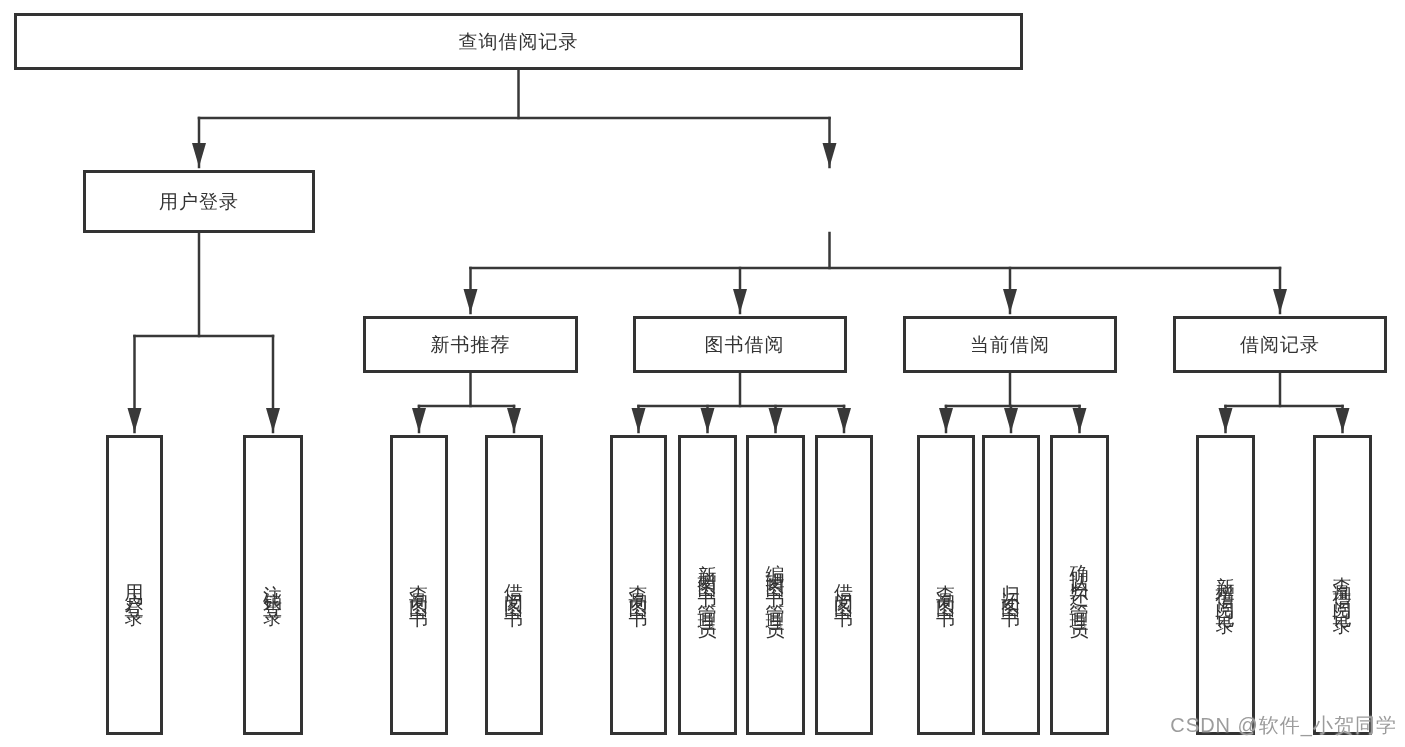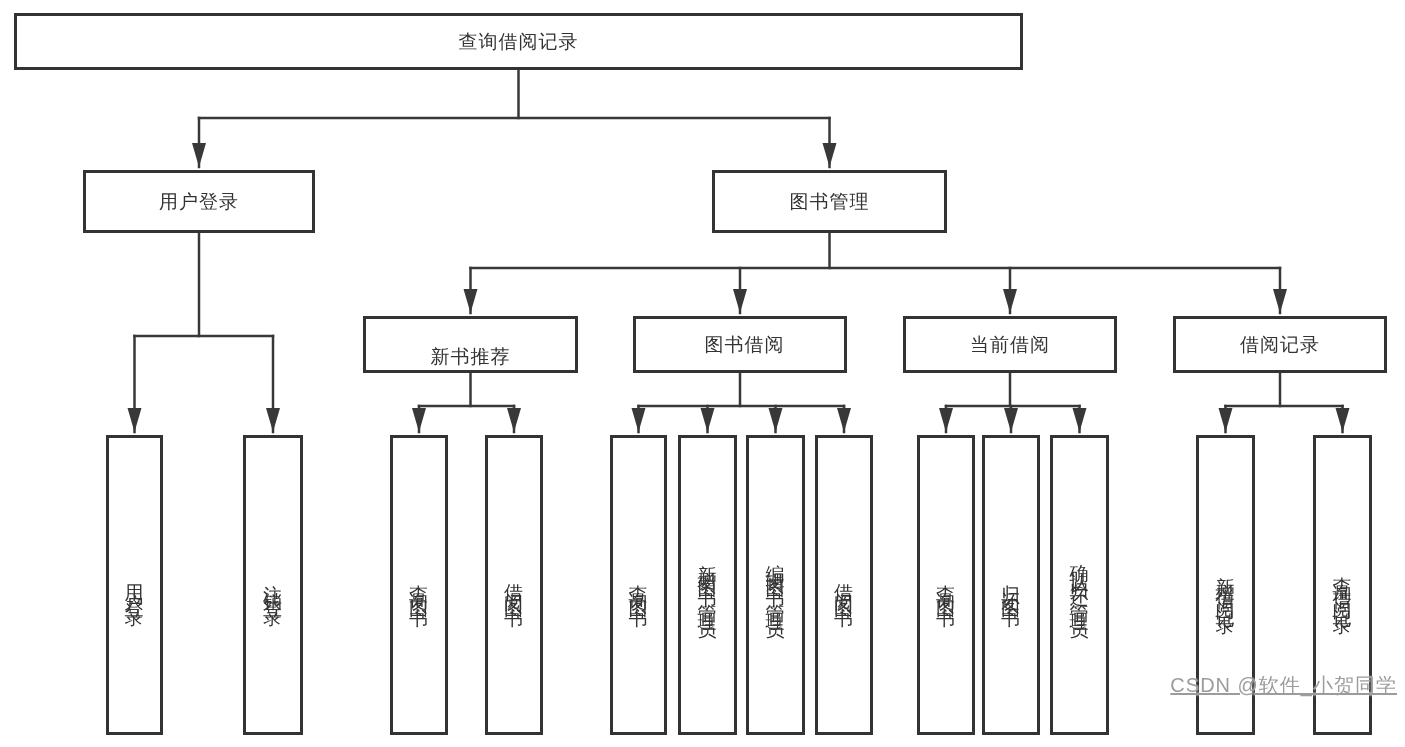--- a/index.html
+++ b/index.html
@@ -27,28 +27,27 @@
   }
   .leaf .vtext {
     writing-mode: vertical-rl;
     text-orientation: mixed;
     letter-spacing: 8px;
     line-height: 1;
     white-space: nowrap;
   }
   .watermark {
     position: absolute;
-    top: 672px;
+    top: 712px;
     right: 8px;
     font-size: 20px;
     color: #9c9c9c;
     letter-spacing: 1px;
     z-index: 3;
     text-shadow: 0 0 2px #ffffff;
-    text-decoration: underline;
   }
 </style>
 </head>
 <body>
 
 <div id="canvas">
 
   <svg id="wires" width="1405" height="747" viewBox="0 0 1405 747">
     <defs>
       <marker id="arw" markerUnits="userSpaceOnUse" markerWidth="26" markerHeight="16" viewBox="0 0 26 16" refX="24" refY="8" orient="auto">
@@ -104,25 +103,22 @@
     </g>
   </svg>
 
   <div class="box" style="left:14px; top:13px; width:1009px; height:57px;">
     <span>查询借阅记录</span>
   </div>
 
   <div class="box" style="left:83px; top:170px; width:232px; height:63px;">
     <span>用户登录</span>
   </div>
-  <div class="box" style="left:712px; top:170px; width:235px; height:63px;">
-    <span>图书管理</span>
-  </div>
 
-  <div class="box" style="left:363px; top:316px; width:215px; height:57px;align-items:flex-end;">
+  <div class="box" style="left:363px; top:316px; width:215px; height:57px;">
     <span>新书推荐</span>
   </div>
   <div class="box" style="left:633px; top:316px; width:214px; height:57px;padding-left:9px;">
     <span>图书借阅</span>
   </div>
   <div class="box" style="left:903px; top:316px; width:214px; height:57px;text-align:right;">
     <span>当前借阅</span>
   </div>
   <div class="box" style="left:1173px; top:316px; width:214px; height:57px;">
     <span>借阅记录</span>

